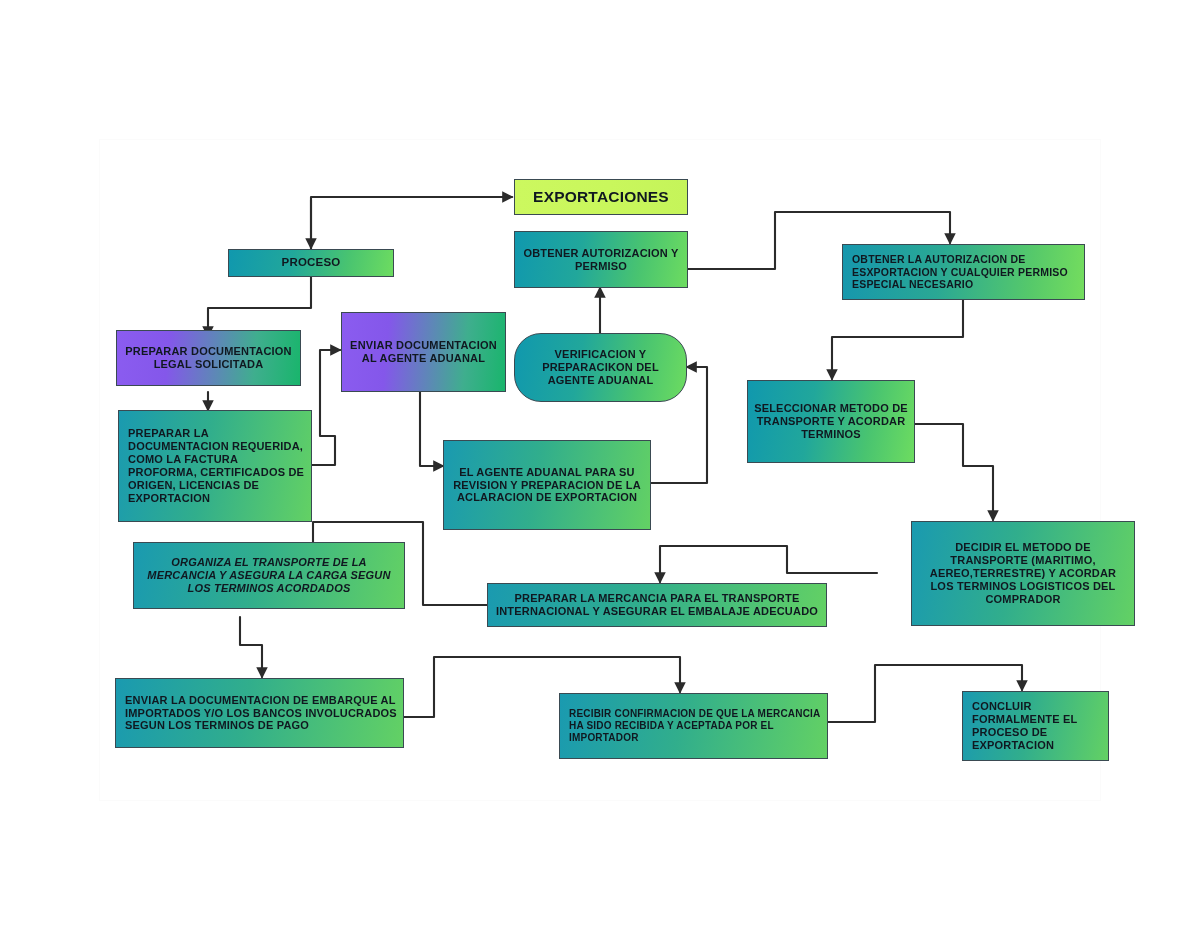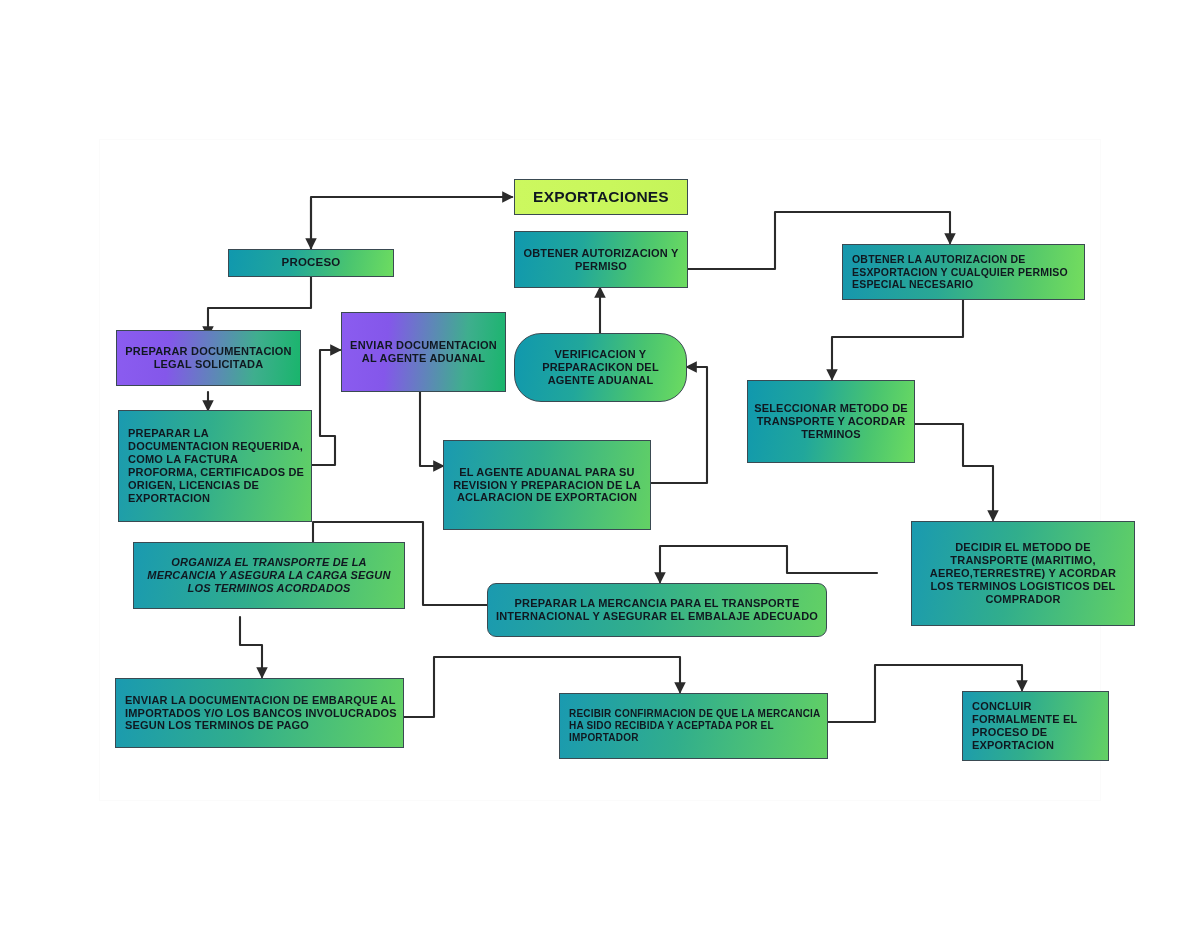--- a/index.html
+++ b/index.html
@@ -148,21 +148,21 @@
   </div>
 
   <div class="node center g-tealgreen" style="left:877px; top:521px; width:224px; height:105px; font-size:11px;margin-left:34px;">
     <span class="txt">DECIDIR EL METODO DE TRANSPORTE (MARITIMO, AEREO,TERRESTRE) Y ACORDAR LOS TERMINOS LOGISTICOS DEL COMPRADOR</span>
   </div>
 
   <div class="node center g-tealgreen" style="left:133px; top:542px; width:272px; height:67px; font-size:11px;font-style:italic;">
     <span class="txt">ORGANIZA EL TRANSPORTE DE LA MERCANCIA Y ASEGURA LA CARGA SEGUN LOS TERMINOS ACORDADOS</span>
   </div>
 
-  <div class="node center g-tealgreen" style="left:487px; top:583px; width:340px; height:54px; font-size:11px;border-radius:9px;">
+  <div class="node center g-tealgreen" style="left:487px; top:583px; width:340px; height:44px; font-size:11px;">
     <span class="txt">PREPARAR LA MERCANCIA PARA EL TRANSPORTE INTERNACIONAL Y ASEGURAR EL EMBALAJE  ADECUADO</span>
   </div>
 
   <div class="node left g-tealgreen" style="left:100px; top:678px; width:289px; height:70px; font-size:11px;">
     <span class="txt">ENVIAR LA DOCUMENTACION DE EMBARQUE AL IMPORTADOS Y/O LOS BANCOS INVOLUCRADOS SEGUN LOS TERMINOS DE PAGO</span>
   </div>
 
   <div class="node left g-tealgreen" style="left:544px; top:693px; width:269px; height:66px; font-size:10px;">
     <span class="txt">RECIBIR CONFIRMACION DE QUE LA MERCANCIA HA SIDO RECIBIDA Y ACEPTADA POR EL IMPORTADOR</span>
   </div>

